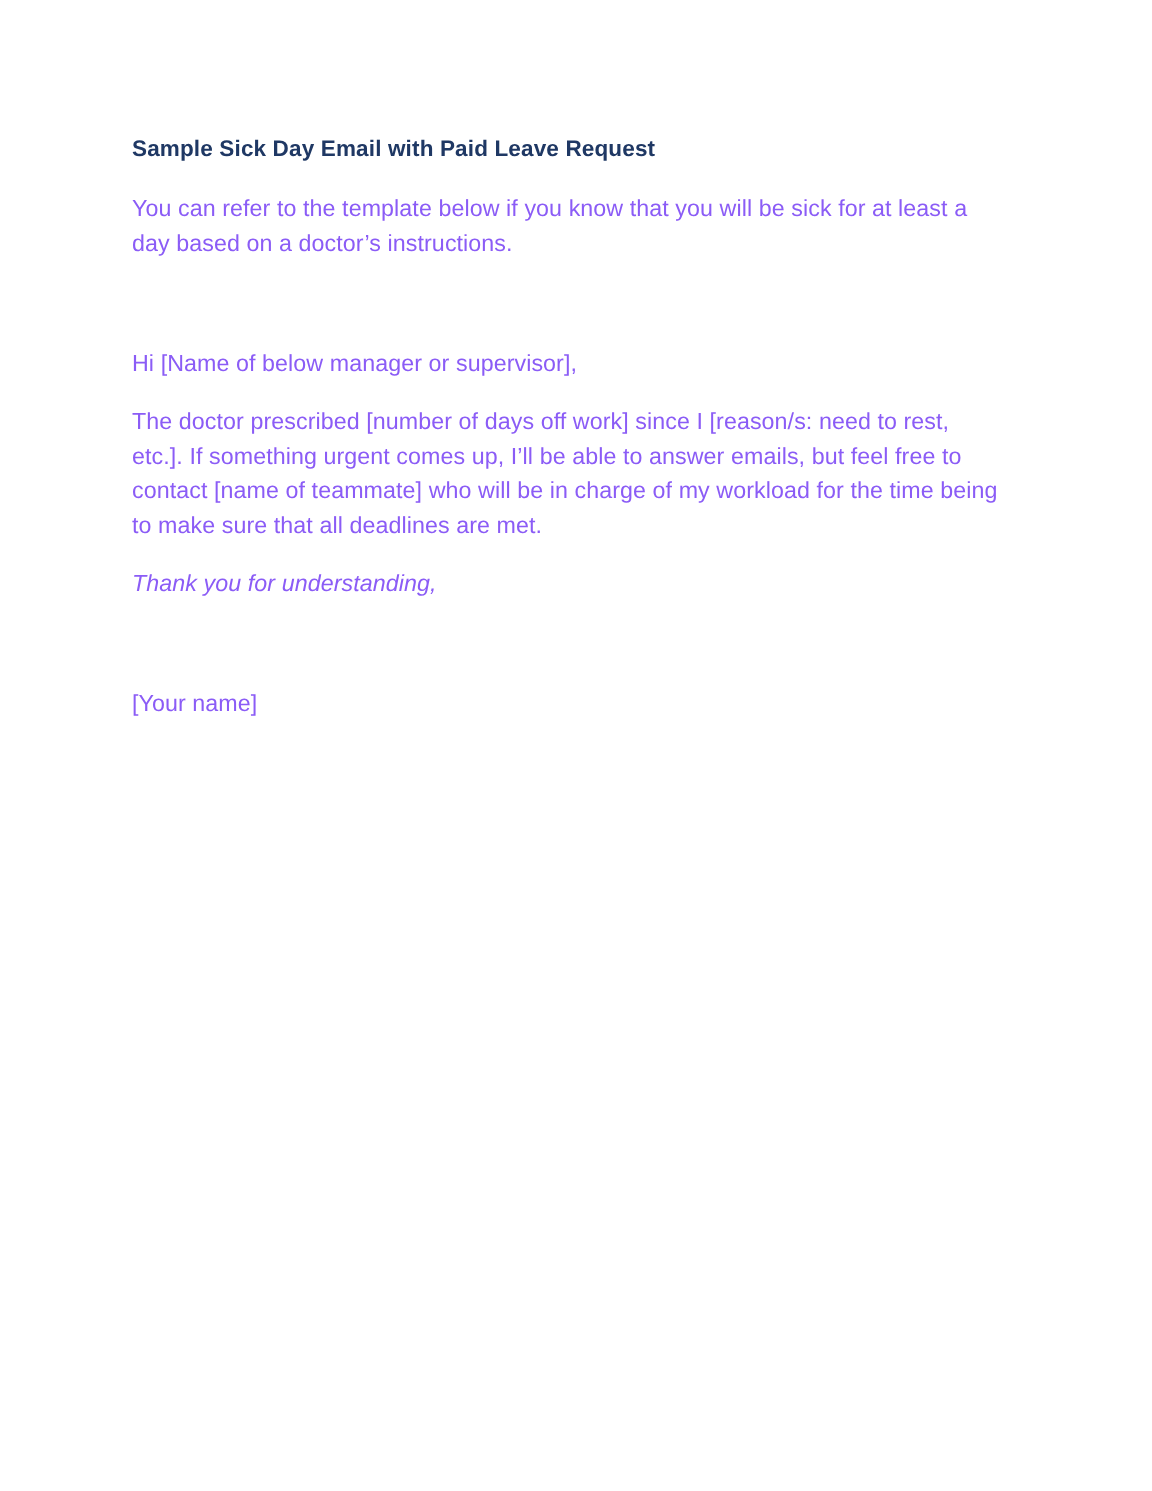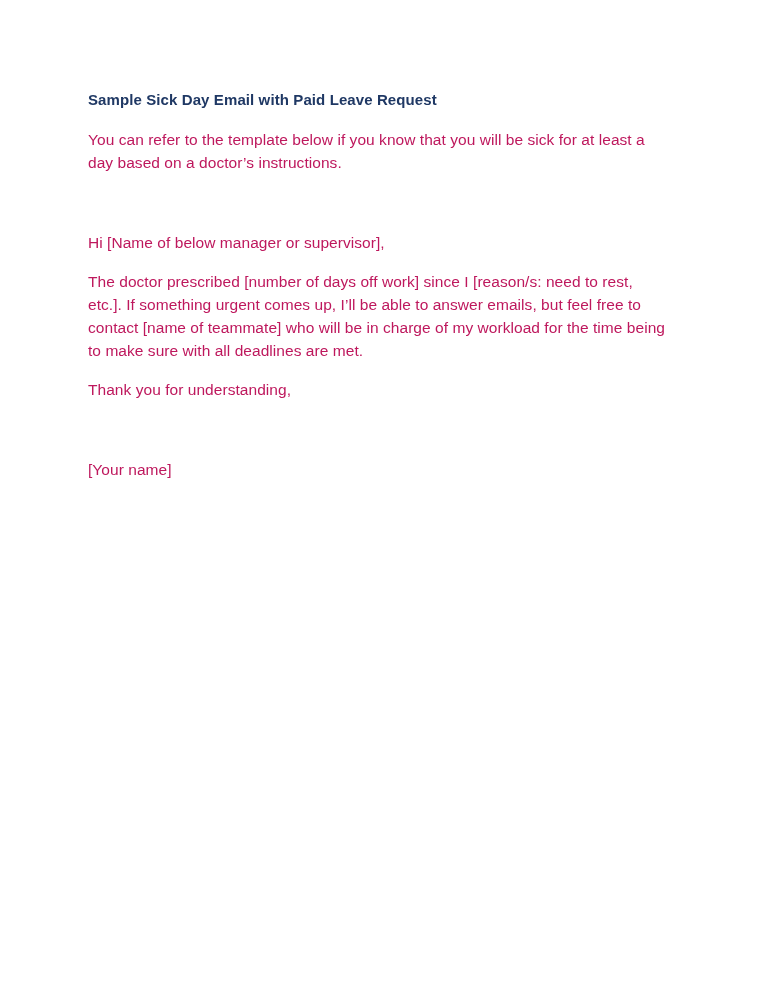--- a/index.html
+++ b/index.html
@@ -35,21 +35,21 @@
     font-size: 15px;
     font-weight: bold;
     color: #1f3864;
     line-height: 20px;
     letter-spacing: 0.1px;
     margin: 0 0 18px 0;
   }
 
   .para {
     font-size: 15.5px;
-    color: #be185d;
+    color: #8b5cf6;
     line-height: 23px;
     margin: 0 0 16px 0;
     letter-spacing: 0.05px;
   }
 
   .para.intro {
     margin-bottom: 0;
   }
 
   
@@ -59,20 +59,21 @@
   .spacer-md {
     height: 57px;
   }
 
   .para.greeting {
     margin-bottom: 16px;
   }
 
   .para.closing {
     margin-bottom: 0;
+    font-style: italic;
   }
 
   .para.signature {
     margin-bottom: 0;
   }
 </style>
 </head>
 <body>
 
 <div class="page">
@@ -80,21 +81,21 @@
 
     <h1 class="doc-title">Sample Sick Day Email with Paid Leave Request</h1>
 
     <p class="para intro">You can refer to the template below if you know that you will be sick for at least a day based on a doctor’s instructions.</p>
 
     <div class="spacer-lg"></div>
 
     <p class="para greeting">Hi [Name of below manager or supervisor],</p>
 
 
-    <p class="para">The doctor prescribed [number of days off work] since I [reason/s: need to rest, etc.]. If something urgent comes up, I’ll be able to answer emails, but feel free to contact [name of teammate] who will be in charge of my workload for the time being to make sure with all deadlines are met.</p>
+    <p class="para">The doctor prescribed [number of days off work] since I [reason/s: need to rest, etc.]. If something urgent comes up, I’ll be able to answer emails, but feel free to contact [name of teammate] who will be in charge of my workload for the time being to make sure that all deadlines are met.</p>
 
     <p class="para closing">Thank you for understanding,</p>
 
     <div class="spacer-md"></div>
 
     <p class="para signature">[Your name]</p>
 
   </div>
 </div>
 

